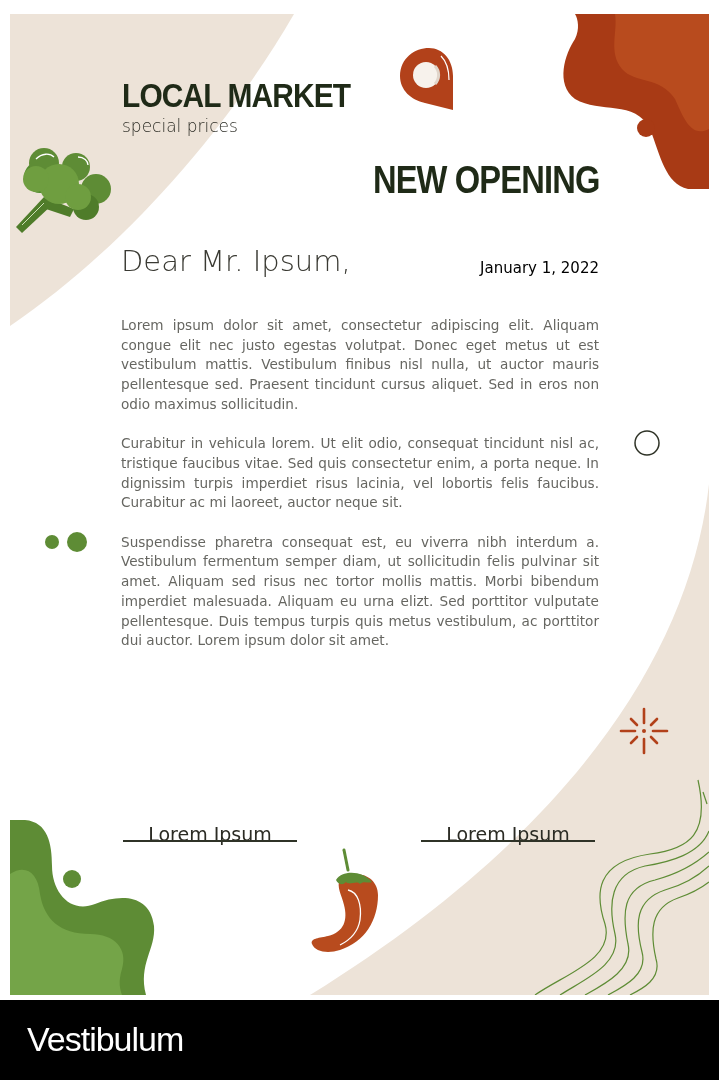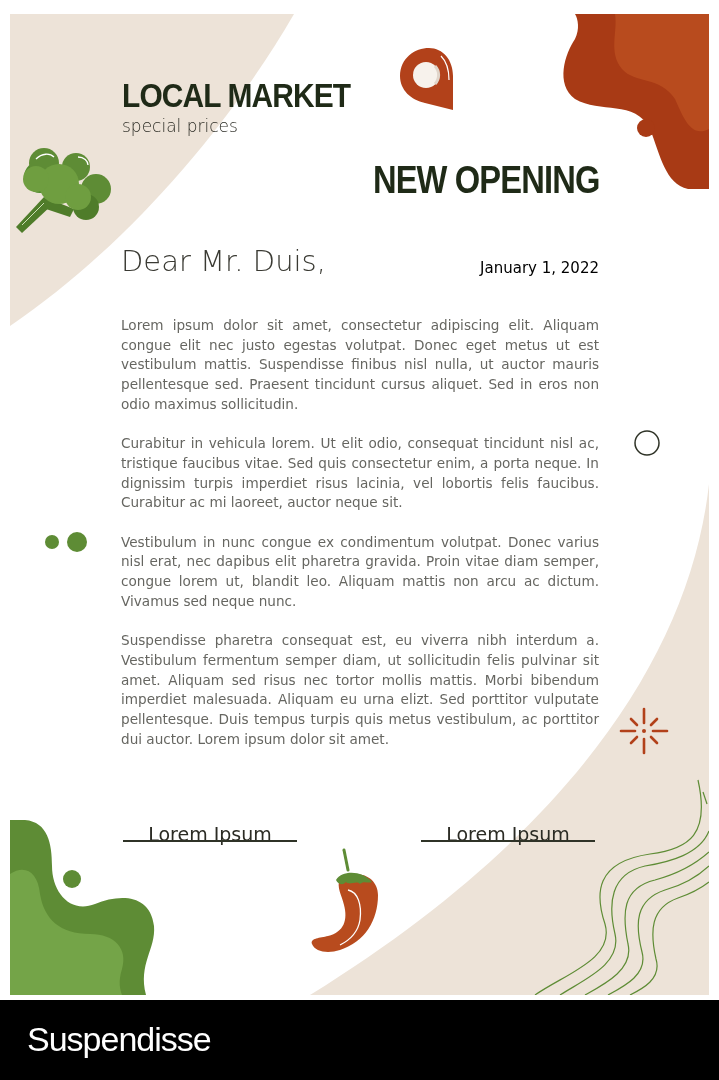--- a/index.html
+++ b/index.html
@@ -97,31 +97,30 @@
       <path d="M30 28 C50 18 68 28 68 45 C68 70 55 92 30 100 C18 104 5 102 2 94 C0 88 10 88 18 86 C34 82 38 70 34 55 C32 45 26 38 30 28 Z" fill="#b84b1e"></path>
       <path d="M38 40 C48 42 52 55 50 70 C48 82 40 90 30 95" stroke="#fff" stroke-width="1.3" fill="none"></path>
       <path d="M26 30 C32 20 52 20 62 32 C58 34 54 30 50 34 C46 30 40 36 36 32 C32 36 28 34 26 30 Z" fill="#5e8c35"></path>
     </g>
   </svg>
 
   <div class="title">LOCAL MARKET</div>
   <div class="subtitle">special prices</div>
   <div class="opening">NEW OPENING</div>
 
-  <div class="greeting">Dear Mr. Duis,</div>
+  <div class="greeting">Dear Mr. Ipsum,</div>
   <div class="date">January 1, 2022</div>
 
   <div class="body">
-    <p>Lorem ipsum dolor sit amet, consectetur adipiscing elit. Aliquam congue elit nec justo egestas volutpat. Donec eget metus ut est vestibulum mattis. Suspendisse finibus nisl nulla, ut auctor mauris pellentesque sed. Praesent tincidunt cursus aliquet. Sed in eros non odio maximus sollicitudin.</p>
+    <p>Lorem ipsum dolor sit amet, consectetur adipiscing elit. Aliquam congue elit nec justo egestas volutpat. Donec eget metus ut est vestibulum mattis. Vestibulum finibus nisl nulla, ut auctor mauris pellentesque sed. Praesent tincidunt cursus aliquet. Sed in eros non odio maximus sollicitudin.</p>
     <p>Curabitur in vehicula lorem. Ut elit odio, consequat tincidunt nisl ac, tristique faucibus vitae. Sed quis consectetur enim, a porta neque. In dignissim turpis imperdiet risus lacinia, vel lobortis felis faucibus. Curabitur ac mi laoreet, auctor neque sit.</p>
-    <p>Vestibulum in nunc congue ex condimentum volutpat. Donec varius nisl erat, nec dapibus elit pharetra gravida. Proin vitae diam semper, congue lorem ut, blandit leo. Aliquam mattis non arcu ac dictum. Vivamus sed neque nunc.</p>
     <p>Suspendisse pharetra consequat est, eu viverra nibh interdum a. Vestibulum fermentum semper diam, ut sollicitudin felis pulvinar sit amet. Aliquam sed risus nec tortor mollis mattis. Morbi bibendum imperdiet malesuada. Aliquam eu urna elizt. Sed porttitor vulputate pellentesque. Duis tempus turpis quis metus vestibulum, ac porttitor dui auctor. Lorem ipsum dolor sit amet.</p>
   </div>
 
   <div class="sig" style="left:113px;">Lorem Ipsum</div>
   <div class="sig-line" style="left:113px;"></div>
   <div class="sig" style="left:411px;">Lorem Ipsum</div>
   <div class="sig-line" style="left:411px;"></div>
 </div>
 
 <div class="footer">
-  <div class="brand">Suspendisse</div>
+  <div class="brand">Vestibulum</div>
 </div>
 
 </body></html>

